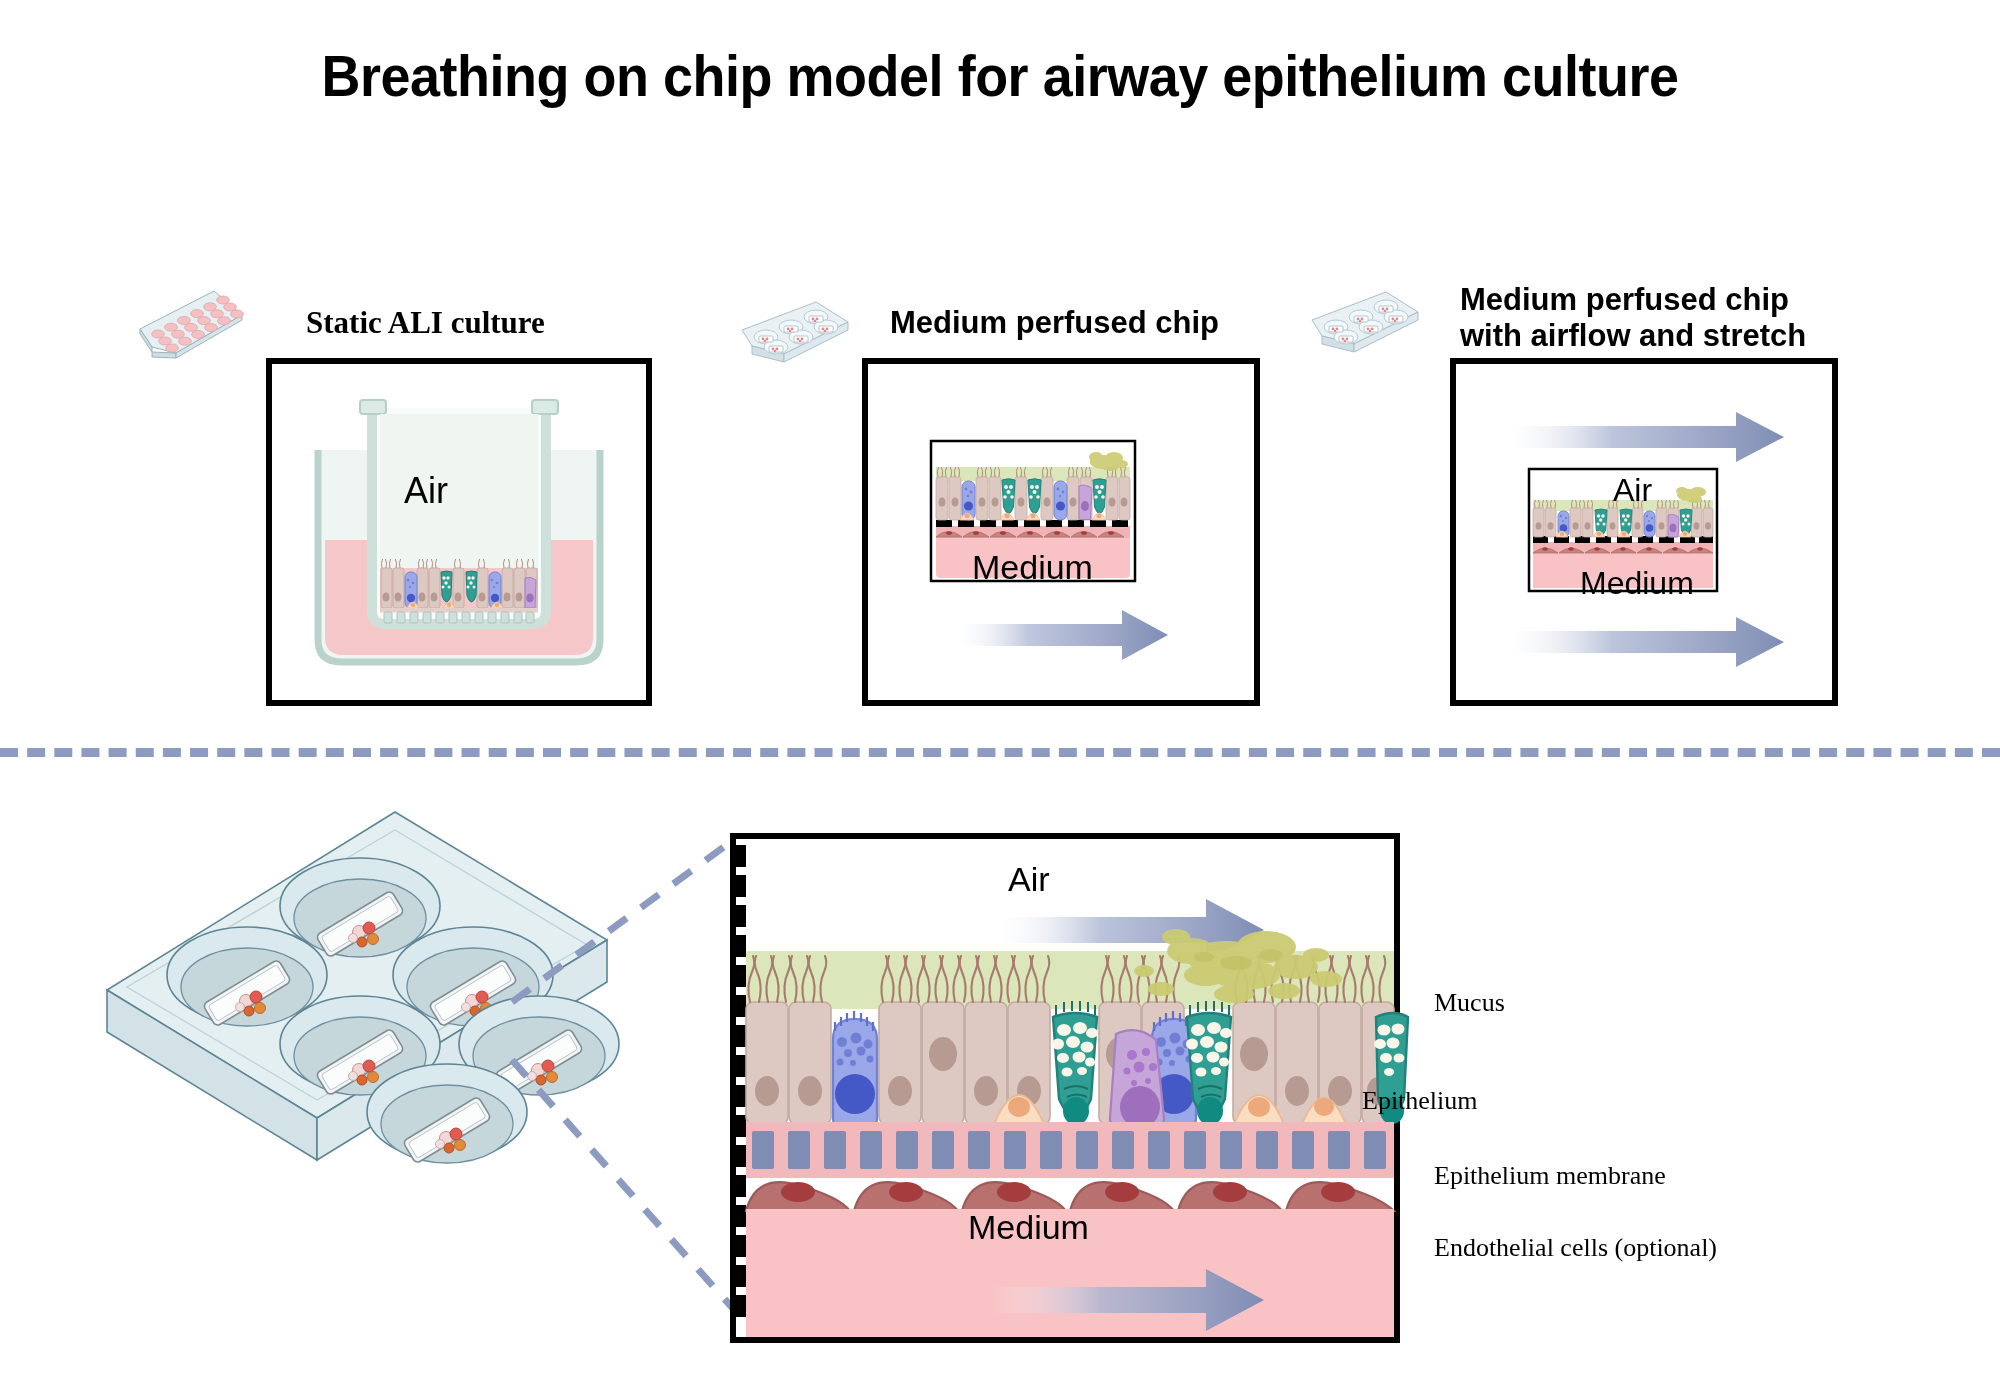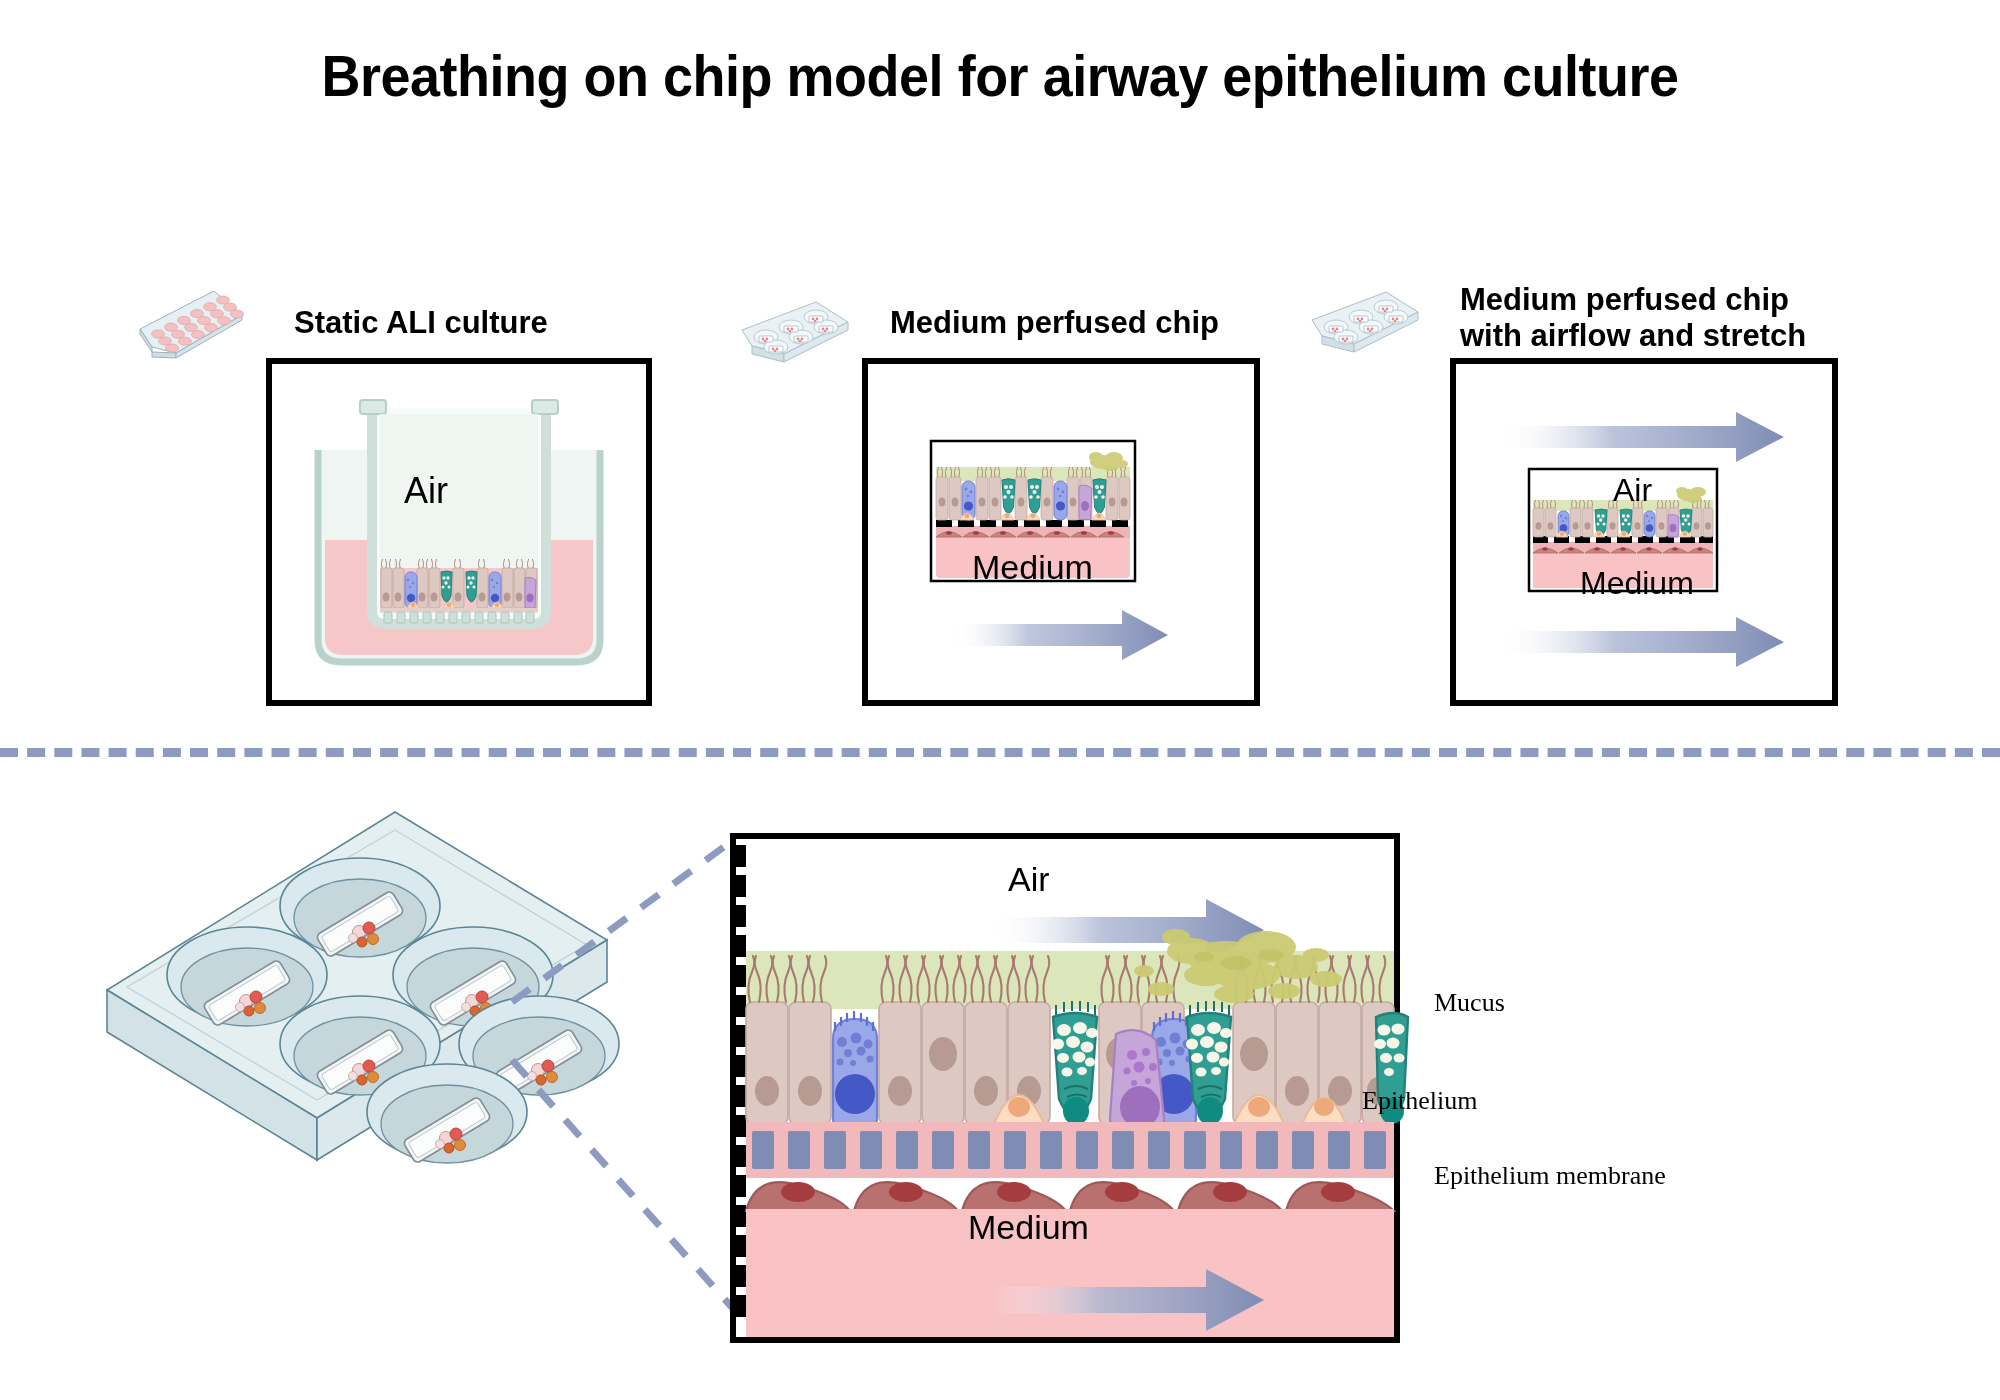--- a/index.html
+++ b/index.html
@@ -94,21 +94,21 @@
         <ellipse cx="94" cy="22.0" rx="6.4" ry="4.0"></ellipse>
       <ellipse cx="36" cy="63" rx="6.4" ry="4.0"></ellipse>
         <ellipse cx="49" cy="56.2" rx="6.4" ry="4.0"></ellipse>
       <ellipse cx="62" cy="49.4" rx="6.4" ry="4.0"></ellipse>
         <ellipse cx="75" cy="42.6" rx="6.4" ry="4.0"></ellipse>
       <ellipse cx="88" cy="35.8" rx="6.4" ry="4.0"></ellipse>
         <ellipse cx="101" cy="29.0" rx="6.4" ry="4.0"></ellipse>
     </g>
   </svg>
 
-  <div class="panel-label" style="left:294px; top:305px;">Static ALI culture</div>
+  <div class="panel-label" style="left:306px; top:305px;font-family:Liberation Serif, serif;">Static ALI culture</div>
 
   <div class="frame" style="left:266px; top:358px; width:386px; height:348px;"></div>
 
   <svg class="abs" style="left:280px; top:372px;" width="358" height="320" viewBox="0 0 358 320">
 
     <path d="M38 78 L38 268 Q38 290 62 290 L296 290 Q320 290 320 268 L320 78" fill="#eef5f3" stroke="#b9d2cb" stroke-width="7" stroke-linejoin="round"></path>
 
     <path d="M45 168 L45 266 Q45 283 64 283 L294 283 Q313 283 313 266 L313 168 Z" fill="#f6c7c8" stroke="none"></path>
 
     <path d="M92 36 L92 240 Q92 252 106 252 L252 252 Q266 252 266 240 L266 36" fill="#f7fbfa" stroke="#cfe0da" stroke-width="10" stroke-linejoin="round"></path>
@@ -1127,14 +1127,15 @@
     </g>
   </svg>
 
   <div class="scene-text" style="left:1008px; top:860px; font-size:34px;">Air</div>
 
   <div class="scene-text" style="left:968px; top:1208px; font-size:34px;">Medium</div>
 
   <div class="rlabel" style="left:1434px; top:946px;">Mucus</div>
   <div class="rlabel" style="left:1362px; top:1044px;">Epithelium</div>
   <div class="rlabel" style="left:1434px; top:1119px;">Epithelium membrane</div>
+  <div class="rlabel" style="left:1434px; top:1191px;">Endothelial cells (optional)</div>
 
 </div>
 
 </body></html>

